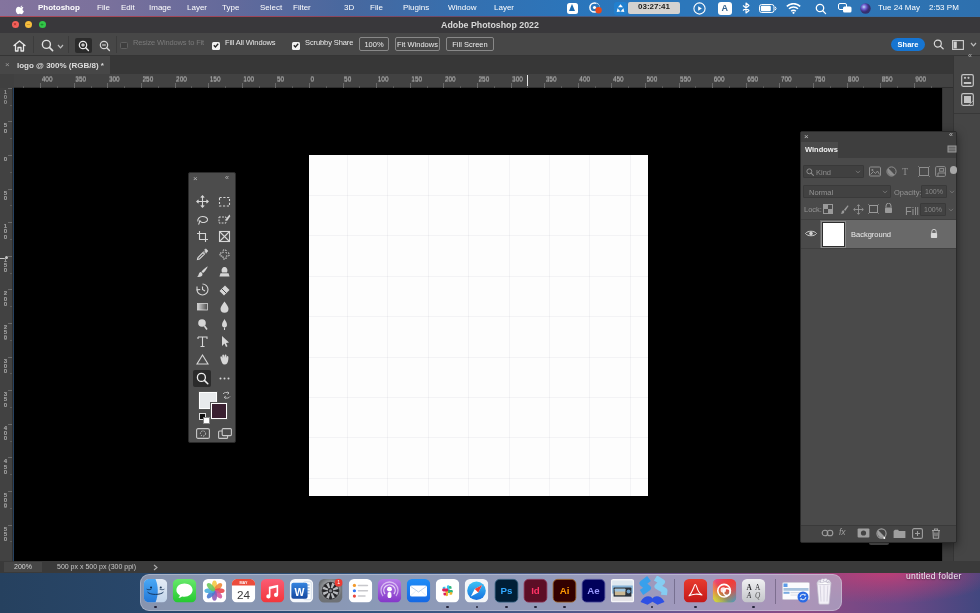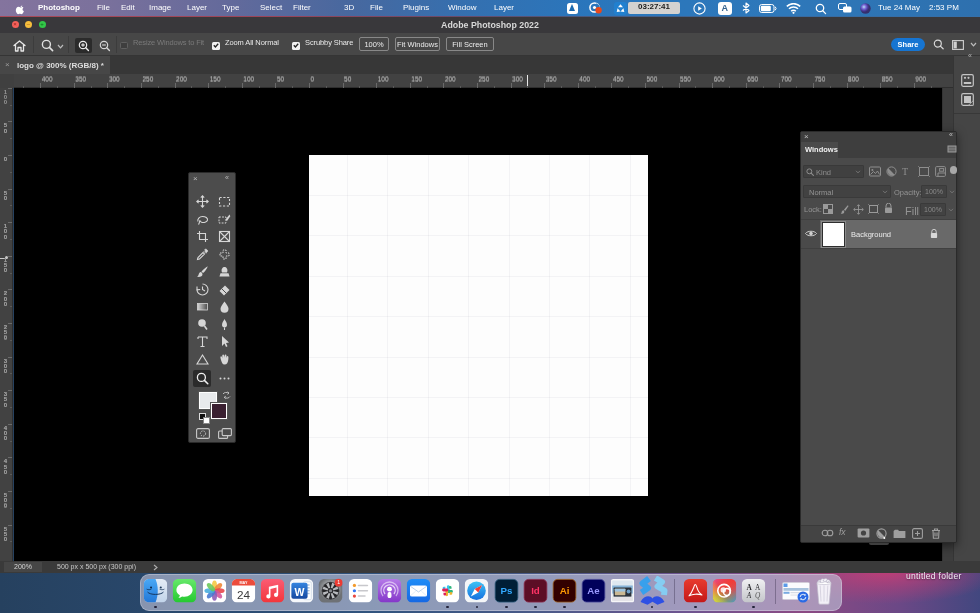--- a/index.html
+++ b/index.html
@@ -154,21 +154,21 @@
     <circle cx="5.4" cy="5.4" r="4" fill="none" stroke="#d4d4d4" stroke-width="1.3"></circle>
     <line x1="3.4" y1="5.4" x2="7.4" y2="5.4" stroke="#d4d4d4" stroke-width="1.2"></line>
     <line x1="8.4" y1="8.4" x2="11.3" y2="11.3" stroke="#d4d4d4" stroke-width="1.5" stroke-linecap="round"></line>
   </svg>
   <div class="abs" style="left:120px;top:8.5px;width:7.5px;height:7.5px;border:1px solid #606060;border-radius:1.5px;background:#3e3e3e;"></div>
   <span class="abs" style="left:133px;top:5px;font-size:7.5px;color:#7a7a7a;letter-spacing:-0.15px;">Resize Windows to Fit</span>
   <div class="abs" style="left:212px;top:8.5px;width:8px;height:8px;background:#f0f0f0;border-radius:1.5px;"></div>
   <svg class="abs" style="left:213px;top:10px" width="6" height="5" viewBox="0 0 6 5">
       <path d="M0.8 2.2 L2.4 4 L5.2 0.8" fill="none" stroke="#222" stroke-width="1.3"></path>
     </svg>
-  <span class="abs" style="left:225px;top:5px;font-size:7.5px;color:#e8e8e8;letter-spacing:-0.1px;">Zoom All Normal</span>
+  <span class="abs" style="left:225px;top:5px;font-size:7.5px;color:#e8e8e8;letter-spacing:-0.1px;">Fill All Windows</span>
   <div class="abs" style="left:292px;top:8.5px;width:8px;height:8px;background:#f0f0f0;border-radius:1.5px;"></div>
   <svg class="abs" style="left:293px;top:10px" width="6" height="5" viewBox="0 0 6 5">
       <path d="M0.8 2.2 L2.4 4 L5.2 0.8" fill="none" stroke="#222" stroke-width="1.3"></path>
     </svg>
   <span class="abs" style="left:305px;top:5px;font-size:7.5px;color:#e8e8e8;letter-spacing:-0.1px;">Scrubby Share</span>
   <div class="abs" style="left:359px;top:4px;width:30px;height:14px;border:1px solid #888;border-radius:2px;color:#ececec;font-size:7.5px;text-align:center;line-height:13px;">100%</div>
   <div class="abs" style="left:395px;top:4px;width:45px;height:14px;border:1px solid #888;border-radius:2px;color:#ececec;font-size:7.5px;text-align:center;line-height:13px;">Fit Windows</div>
   <div class="abs" style="left:446px;top:4px;width:48px;height:14px;border:1px solid #888;border-radius:2px;color:#ececec;font-size:7.5px;text-align:center;line-height:13px;">Fill Screen</div>
   <div class="abs" style="left:891px;top:4.5px;width:34px;height:13.5px;background:#1675d2;border-radius:7px;color:#fff;font-size:7.5px;font-weight:bold;text-align:center;line-height:13px;">Share</div>
   <svg class="abs" style="left:933px;top:6px" width="12" height="11" viewBox="0 0 13 12">

